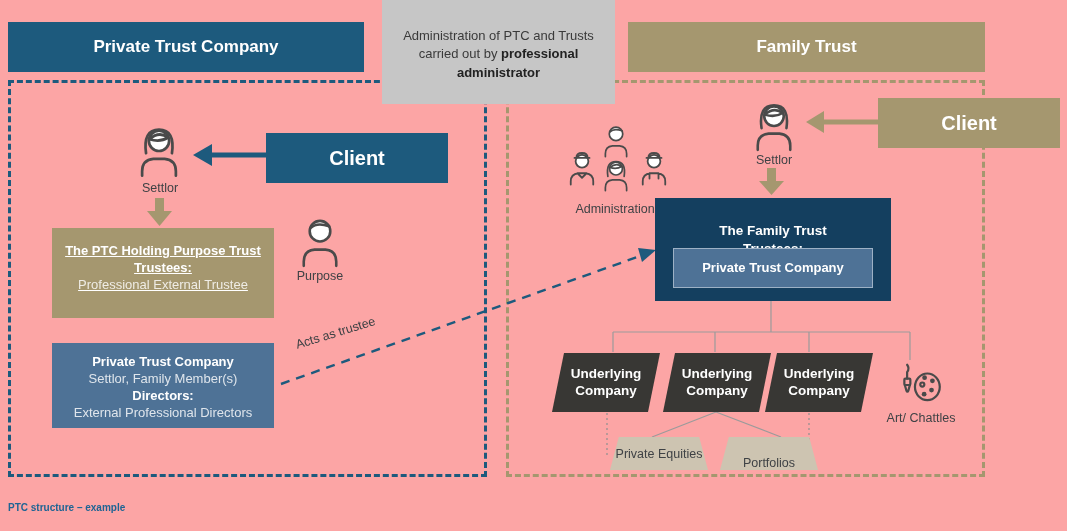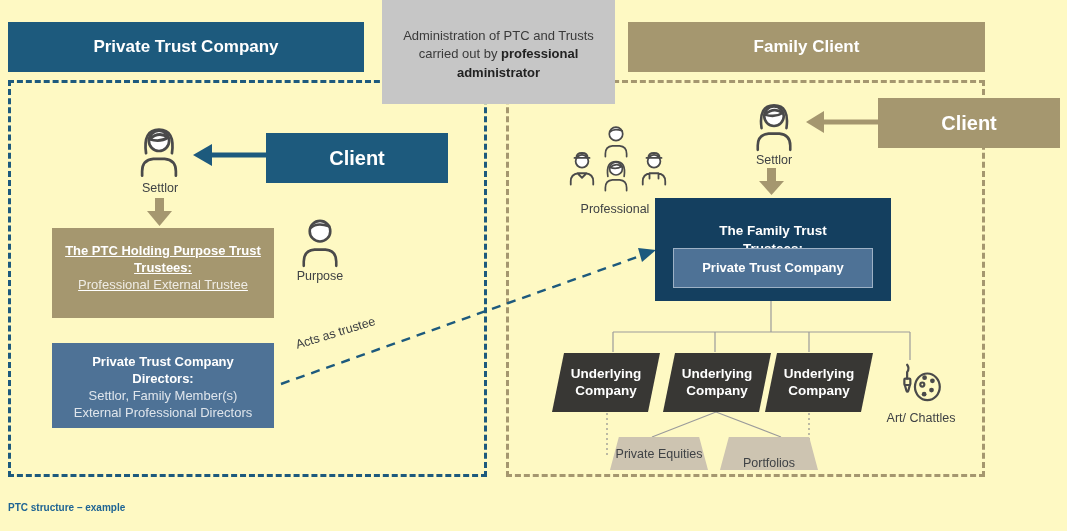--- a/index.html
+++ b/index.html
@@ -2,21 +2,21 @@
 <html style="--teal: #1d5a7d; --navy: #143f5f; --tan: #a5976f; --tan-light: #cdc4b1; --gray-box: #c6c6c6; --steel: #4e7296; --dark-shape: #383734; --text-dark: #3f4245; --caption: #1e6494; --line-gray: #9b9b9b; --icon: #4a4a4a;"><head>
 <meta charset="utf-8">
 <style>
   :root{
     --teal:#1d5a7d; --navy:#143f5f; --tan:#a5976f; --tan-light:#cdc4b1;
     --gray-box:#c6c6c6; --steel:#4e7296; --dark-shape:#383734;
     --text-dark:#3f4245; --caption:#1e6494; --line-gray:#9b9b9b; --icon:#4a4a4a;
   }
   *{margin:0;padding:0;box-sizing:border-box;}
   body{font-family:"Liberation Sans",sans-serif;background:#fff;}
-  .canvas{position:relative;width:1067px;height:531px;background:#fef9c3;overflow:hidden;}
+  .canvas{position:relative;width:1067px;height:531px;background:#fca5a5;overflow:hidden;}
 
   .overlay{position:absolute;left:0;top:0;width:1067px;height:531px;z-index:1;pointer-events:none;}
 
   .hdr{position:absolute;height:50px;display:flex;align-items:center;justify-content:center;
        color:#fff;font-weight:bold;font-size:17px;z-index:2;}
   .hdr-left{left:8px;top:22px;width:356px;background:var(--teal);}
   .hdr-right{left:628px;top:22px;width:357px;background:var(--tan);}
 
   .admin{position:absolute;left:382px;top:0;width:233px;height:104px;background:var(--gray-box);
          z-index:3;text-align:center;padding:27px 10px 0;font-size:13px;line-height:1.42;color:#3a3a3a;}
@@ -112,21 +112,21 @@
     </g>
   </svg>
 
   <div class="hdr hdr-left">
     <span>Private Trust Company</span>
   </div>
   <div class="admin">
     <span>Administration of PTC and Trusts carried out by </span><strong>professional administrator</strong>
   </div>
   <div class="hdr hdr-right">
-    <span>Family Client</span>
+    <span>Family Trust</span>
   </div>
 
   <div class="dashed left"></div>
   <div class="dashed right"></div>
 
   <div class="icon" style="left:136px;top:124px">
     <svg width="46" height="54" viewBox="0 0 40 48">
       <path class="st" d="M8.5 26 Q5.5 5 20 5 Q34.5 5 31.5 26"></path>
       <circle class="st hd" cx="20" cy="15" r="9"></circle>
       <path class="st" d="M11.5 13.5 Q20 6 28 12 Q21 16.5 11.5 13.5"></path>
@@ -149,22 +149,22 @@
     <svg width="44" height="52" viewBox="0 0 40 48">
       <circle class="st hd" cx="20" cy="14" r="9.5"></circle>
       <path class="st" d="M11.5 11 Q17 5.5 28.5 9.5"></path>
       <path class="st" d="M5 46 V42 Q5 32 15 31 H25 Q35 32 35 42 V46"></path>
     </svg>
   </div>
   <div class="lbl" style="left:280px;top:269px;width:80px">Purpose</div>
 
   <div class="node directors">
     <span class="blk b">Private Trust Company</span>
+    <span class="blk sub">Settlor, Family Member(s)</span>
     <span class="blk b">Directors:</span>
-    <span class="blk sub">Settlor, Family Member(s)</span>
     <span class="blk sub">External Professional Directors</span>
   </div>
 
   <div class="acts">Acts as trustee</div>
 
   <div class="icon" style="left:601px;top:124px">
     <svg width="30" height="34" viewBox="0 0 40 48">
       <circle class="st hd" cx="20" cy="14" r="9.5"></circle>
       <path class="st" d="M11.5 11 Q17 5.5 28.5 9.5"></path>
       <path class="st" d="M5 46 V42 Q5 32 15 31 H25 Q35 32 35 42 V46"></path>
@@ -185,21 +185,21 @@
       <path class="st" d="M5 46 V42 Q5 32 15 31 H25 Q35 32 35 42 V46"></path>
     </svg>
   </div>
   <div class="icon" style="left:638px;top:150px">
     <svg width="32" height="36" viewBox="0 0 40 48">
       <circle class="st hd" cx="20" cy="15" r="8.5"></circle>
       <path class="st" d="M10 10.5 H30 M12.5 10.5 Q12.5 4 20 4 Q27.5 4 27.5 10.5"></path>
       <path class="st" d="M5 46 V42 Q5 32 15 31 H25 Q35 32 35 42 V46 M14 31 V38 M26 31 V38"></path>
     </svg>
   </div>
-  <div class="lbl" style="left:565px;top:202px;width:100px">Professional</div>
+  <div class="lbl" style="left:565px;top:202px;width:100px">Administration</div>
 
   <div class="icon" style="left:752px;top:100px">
     <svg width="44" height="52" viewBox="0 0 40 48">
       <path class="st" d="M8.5 26 Q5.5 5 20 5 Q34.5 5 31.5 26"></path>
       <circle class="st hd" cx="20" cy="15" r="9"></circle>
       <path class="st" d="M11.5 13.5 Q20 6 28 12 Q21 16.5 11.5 13.5"></path>
       <path class="st" d="M5 46 V42 Q5 32 15 31 H25 Q35 32 35 42 V46"></path>
     </svg>
   </div>
   <div class="lbl" style="left:734px;top:153px;width:80px">Settlor</div>

